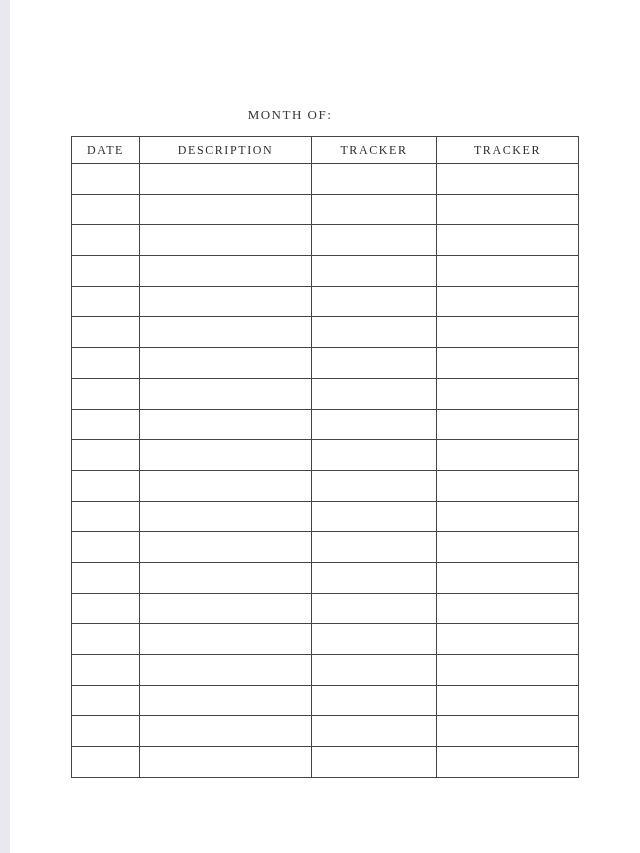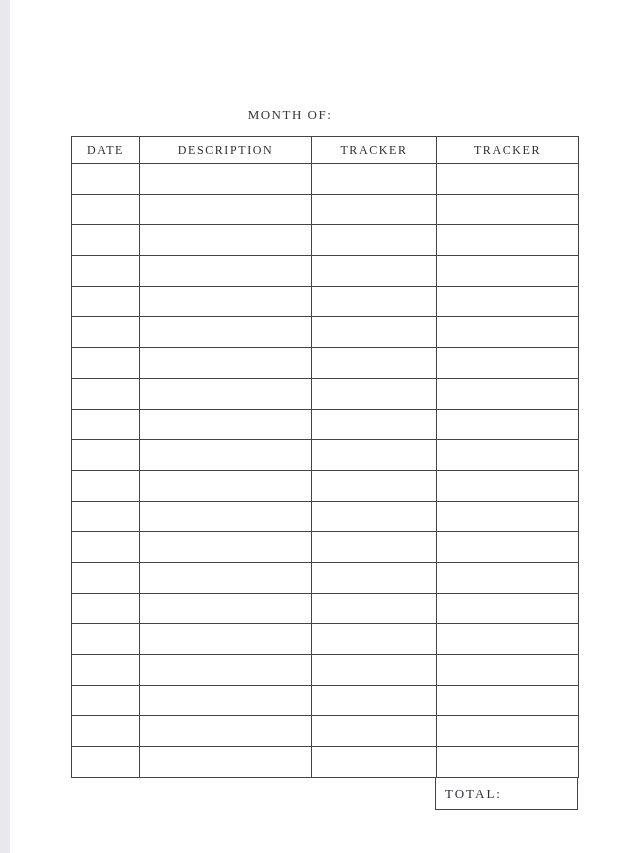--- a/index.html
+++ b/index.html
@@ -239,18 +239,14 @@
         </tr>
         <tr>
           <td></td>
           <td></td>
           <td></td>
           <td></td>
         </tr>
       </tbody>
   </table>
 
-  <div class="total-cell">
-    <span>TOTAL:</span>
-    <span class="total-value"></span>
-  </div>
 
 </div>
 
 </body></html>

